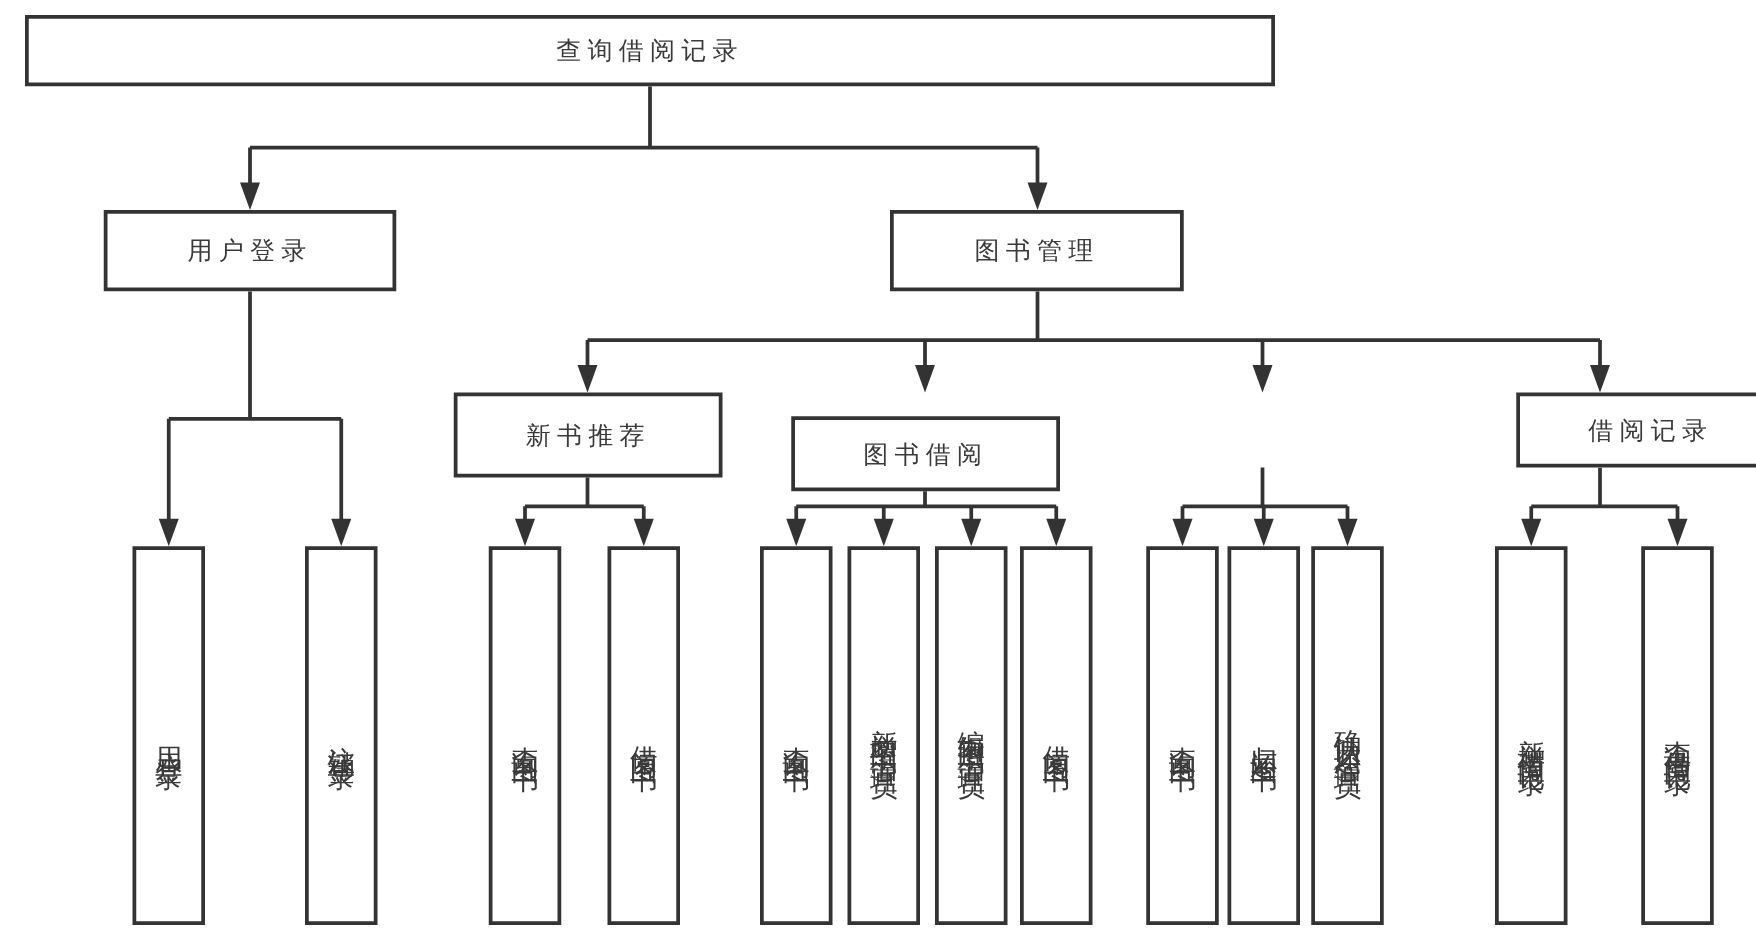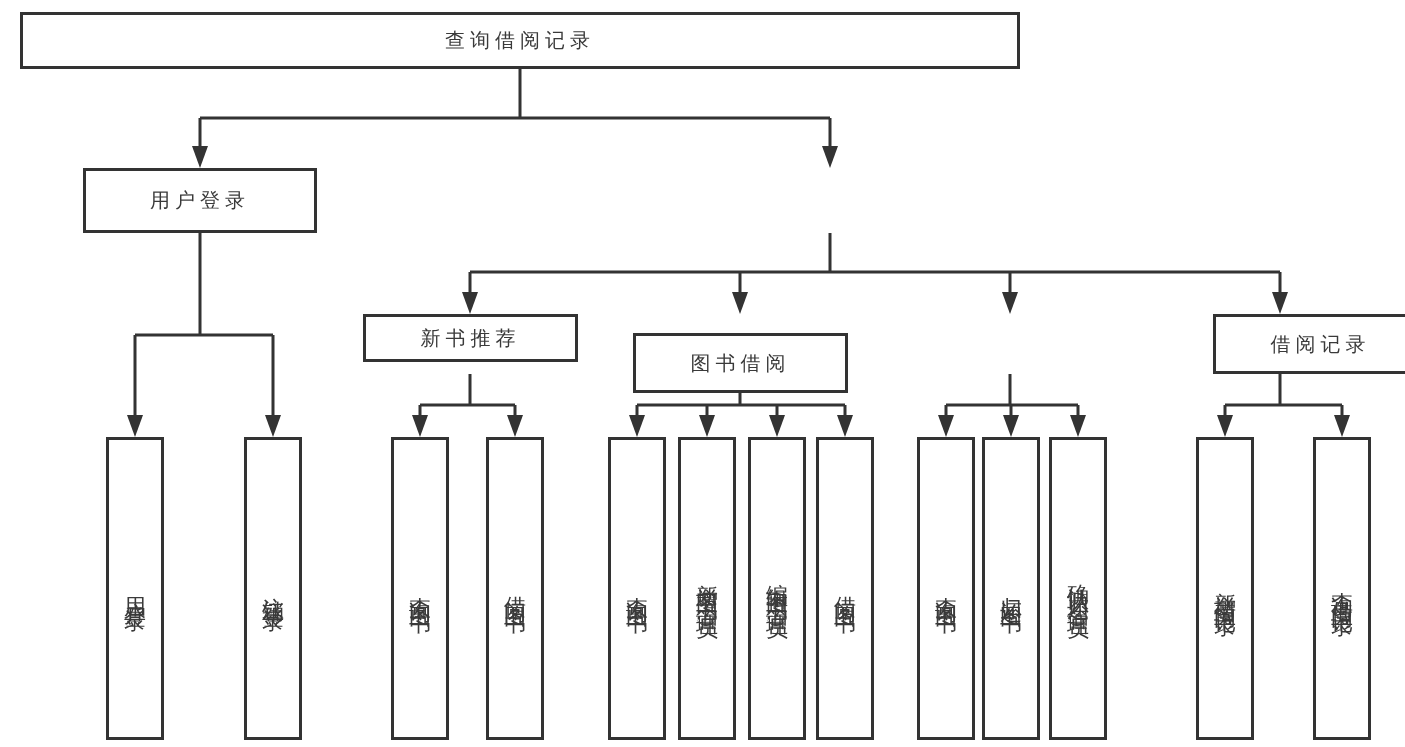--- a/index.html
+++ b/index.html
@@ -94,21 +94,24 @@
       <path d="M 1280 374 V 405 M 1225 405 H 1342 M 1225 405 V 419 M 1342 405 V 419"></path>
       <polygon points="1217,415 1233,415 1225,437"></polygon>
       <polygon points="1334,415 1350,415 1342,437"></polygon>
     </svg>
 <div class="node" style="left: 20px; top: 12px; width: 1000px; height: 57px;">
       <span>查询借阅记录</span>
     </div>
     <div class="node" style="left: 83px; top: 168px; width: 234px; height: 65px;">
       <span>用户登录</span>
     </div>
-    <div class="node" style="left: 363px; top: 314px; width: 215px; height: 48px;">
+    <div class="node" style="left: 712px; top: 168px; width: 235px; height: 65px;">
+      <span>图书管理</span>
+    </div>
+    <div class="node" style="left: 363px; top: 314px; width: 215px; height: 68px;">
       <span>新书推荐</span>
     </div>
     <div class="node" style="left: 633px; top: 333px; width: 215px; height: 60px;">
       <span>图书借阅</span>
     </div>
     <div class="node" style="left: 1173px; top: 314px; width: 215px; height: 60px; margin-left: 40px;">
       <span>借阅记录</span>
     </div>
     <div class="node vertical" style="left: 106px; top: 437px; width: 58px; height: 303px;">
       <span>用户登录</span>

